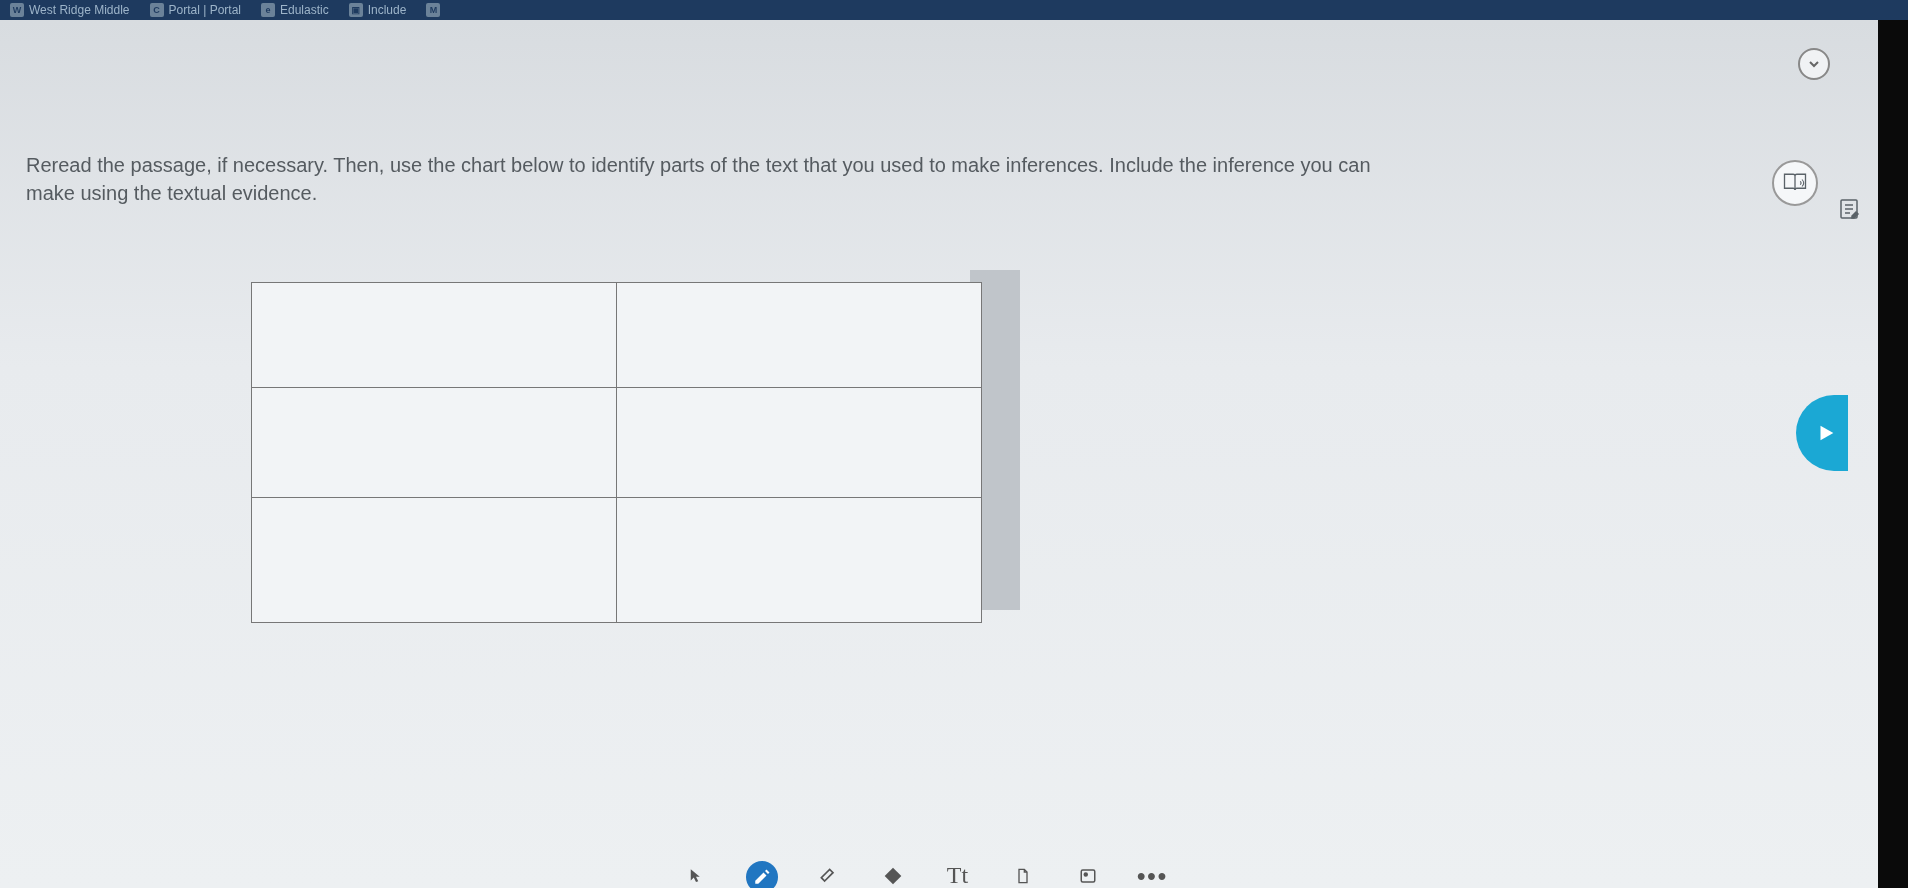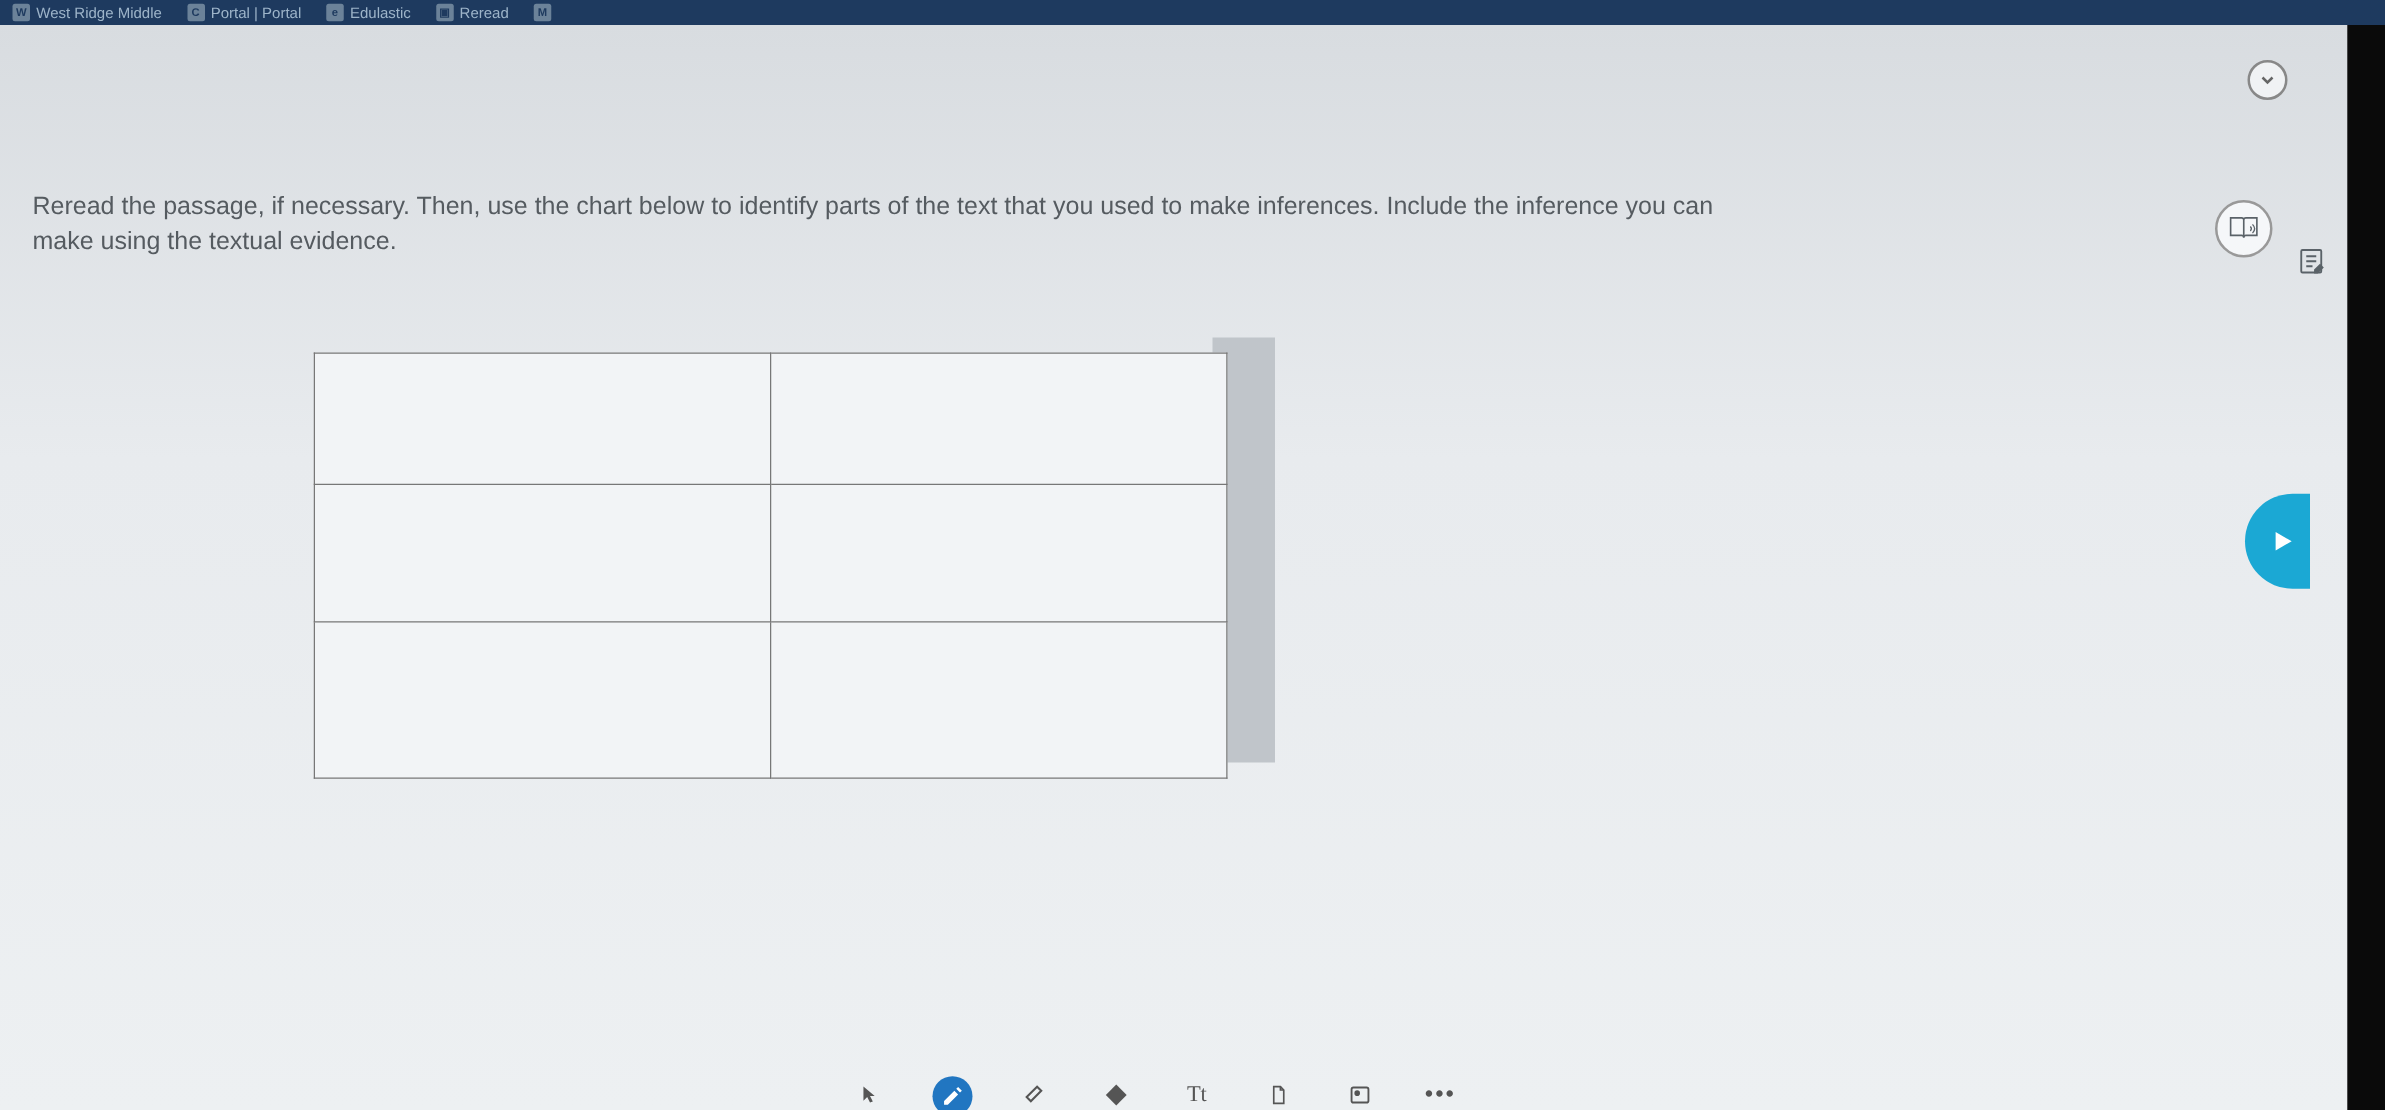--- a/index.html
+++ b/index.html
@@ -176,21 +176,21 @@
       padding-bottom: 0;
     }
     .toolbar-item {
       width: 30px;
       height: 25px;
       display: flex;
       align-items: center;
       justify-content: center;
       cursor: pointer;
       color: #555;
-      font-size: 18px;
+      font-size: 24px;
     }
     .pencil-circle {
       width: 32px;
       height: 32px;
       border-radius: 50%;
       background: #2176c1;
       display: flex;
       align-items: center;
       justify-content: center;
       margin-bottom: -5px;
@@ -207,21 +207,21 @@
   <div class="bookmark-item">
     <span class="bookmark-icon">C</span>
     <span>Portal | Portal</span>
   </div>
   <div class="bookmark-item">
     <span class="bookmark-icon">e</span>
     <span>Edulastic</span>
   </div>
   <div class="bookmark-item">
     <span class="bookmark-icon">▣</span>
-    <span>Reread</span>
+    <span>Include</span>
   </div>
   <div class="bookmark-item">
     <span class="bookmark-icon">M</span>
   </div>
 </div>
 
 <div class="content-area">
   <div class="collapse-button">
     <svg viewBox="0 0 24 24" fill="none" stroke="#666" stroke-width="3">
       <polyline points="6 9 12 15 18 9"></polyline>

